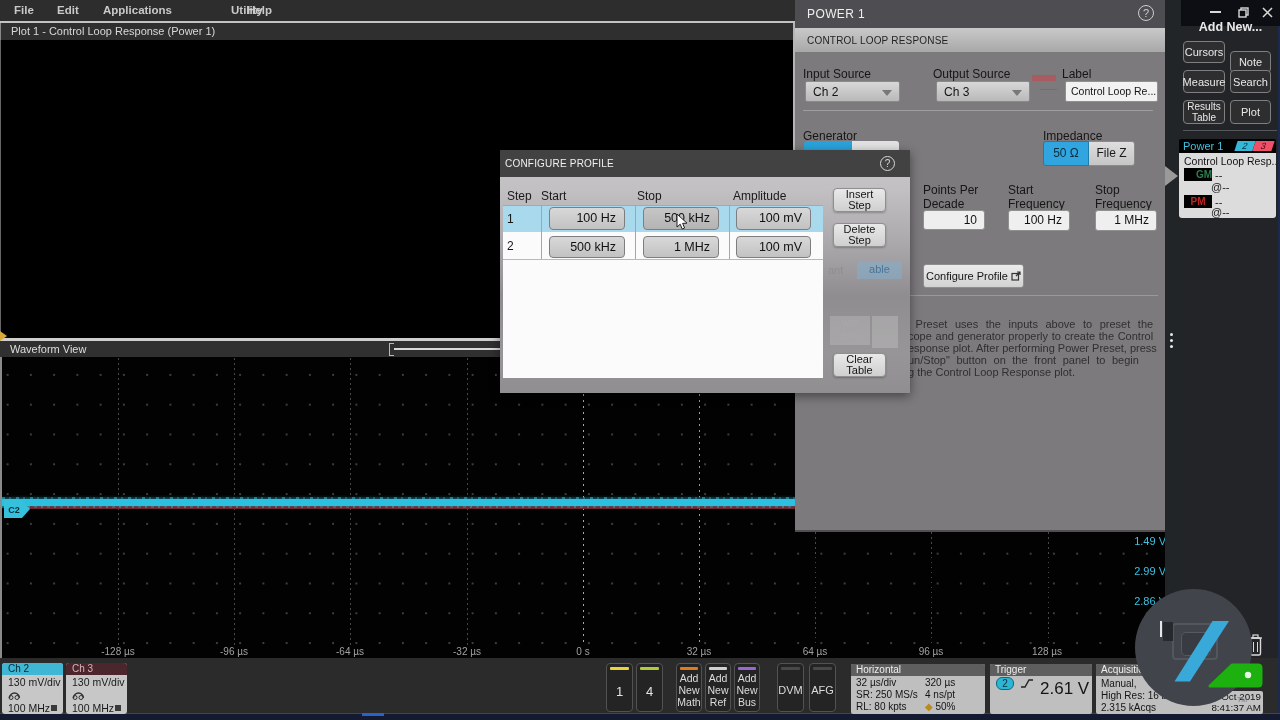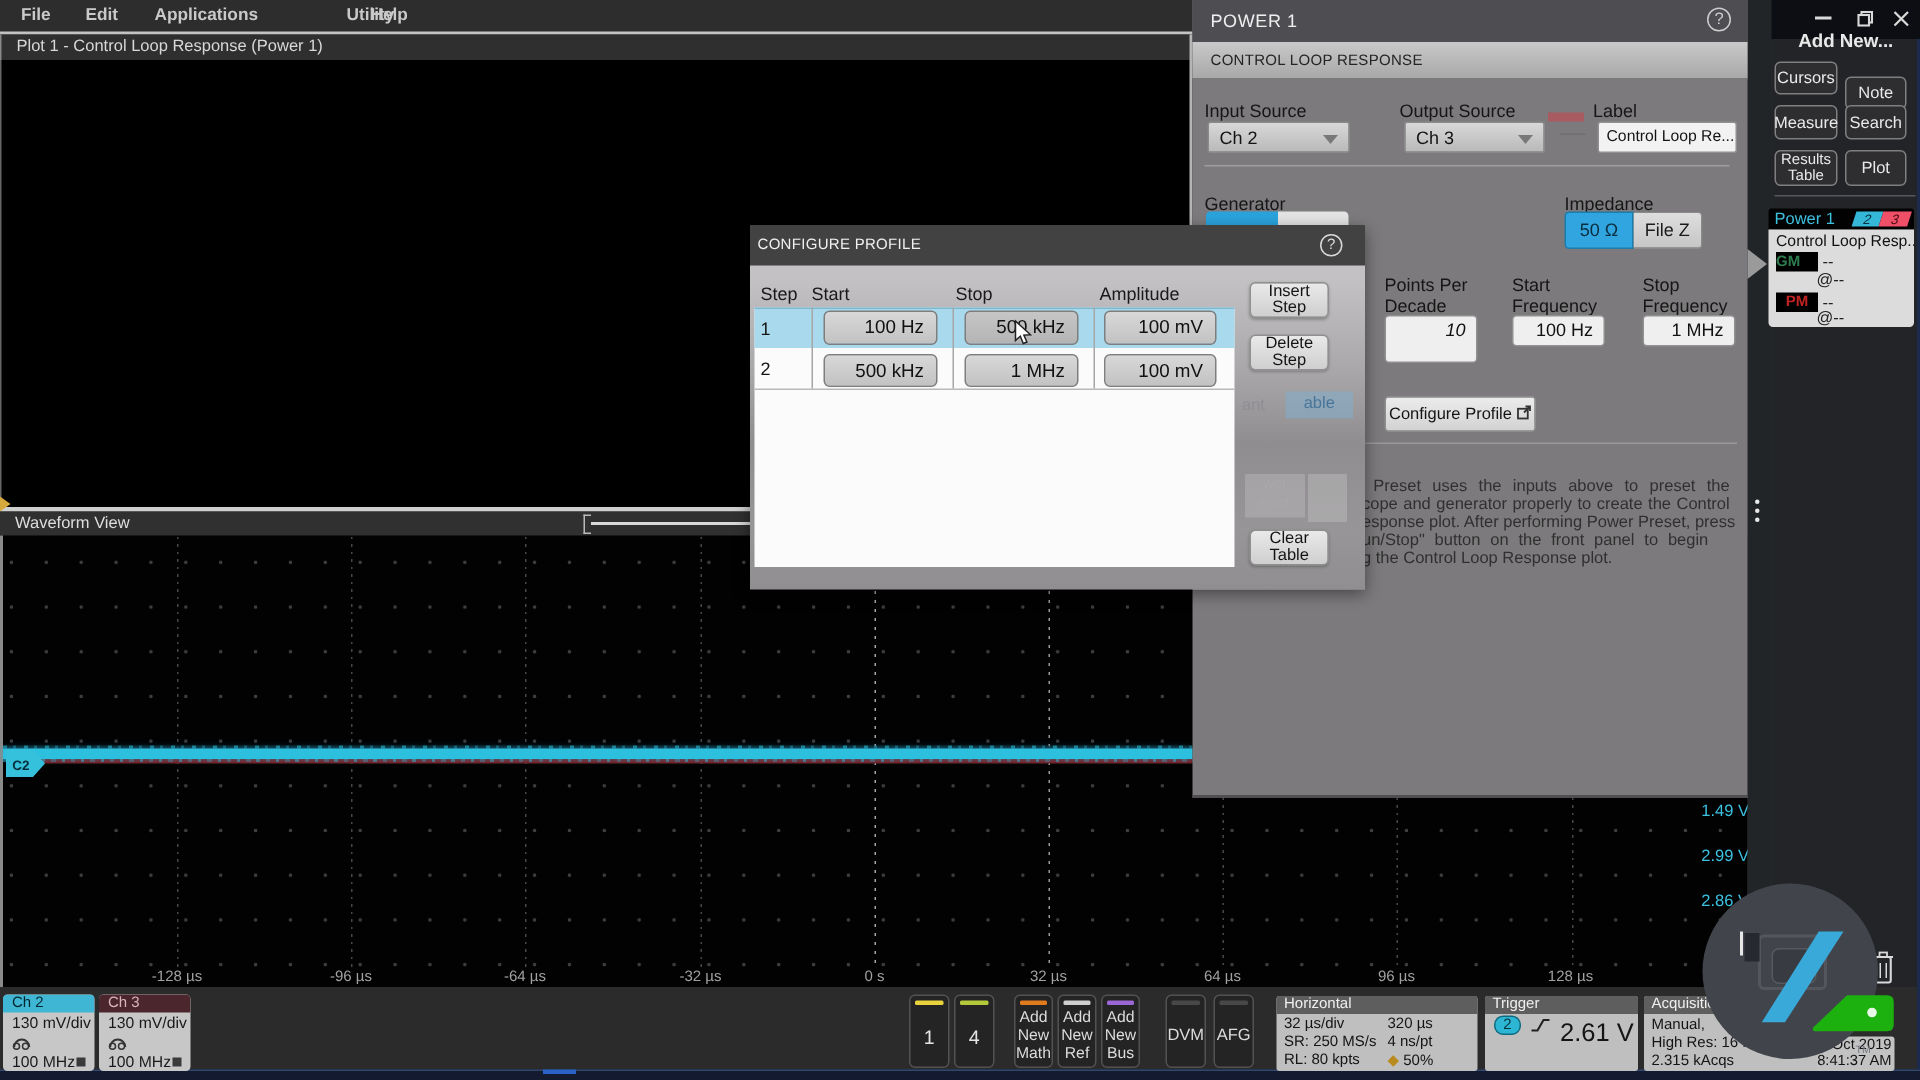--- a/index.html
+++ b/index.html
@@ -186,21 +186,21 @@
   <div class="sbtn" style="left:1230px;top:100px;width:41px;height:24px;">Plot</div>
   <div class="abs" style="left:1183px;top:130px;width:94px;height:1px;background:#54575c;"></div>
 
   <div class="abs" style="left:1179px;top:139px;width:97px;height:14px;background:#020202;border-radius:2px 2px 0 0;">
     <div class="abs" style="left:4px;top:1px;font-size:11px;font-weight:400;color:#3ec1de;">Power 1</div>
     <div class="abs" style="left:57px;top:2px;width:18px;height:10px;background:#35b8d8;transform:skewX(-18deg);font-size:9px;color:#053240;text-align:center;line-height:10px;">2</div>
     <div class="abs" style="left:75px;top:2px;width:19px;height:10px;background:#ef5068;transform:skewX(-18deg);font-size:9px;color:#4a0a12;text-align:center;line-height:10px;">3</div>
   </div>
   <div class="abs" style="left:1179px;top:153px;width:97px;height:65px;background:#dcdcdc;border-radius:0 0 3px 3px;">
     <div class="abs" style="left:5px;top:2px;font-size:10.5px;color:#111;white-space:nowrap;overflow:hidden;width:92px;">Control Loop Resp...</div>
-    <div class="abs" style="left:5px;top:15px;width:28px;height:13px;background:#000;color:#2e7d4f;font-size:10px;font-weight:700;text-align:left;line-height:13px;">GM</div>
+    <div class="abs" style="left:5px;top:15px;width:28px;height:13px;background:#000;color:#2e7d4f;font-size:10px;font-weight:700;text-align:right;line-height:13px;">GM</div>
     <div class="abs" style="left:36px;top:16px;font-size:11px;color:#222;">--</div>
     <div class="abs" style="left:32px;top:28px;font-size:11px;color:#222;">@--</div>
     <div class="abs" style="left:5px;top:42px;width:28px;height:13px;background:#000;color:#c02424;font-size:10px;font-weight:700;text-align:center;line-height:13px;">PM</div>
     <div class="abs" style="left:36px;top:43px;font-size:11px;color:#222;">--</div>
     <div class="abs" style="left:32px;top:53px;font-size:11px;color:#222;">@--</div>
   </div>
 
   <div class="abs" style="left:1165px;top:166px;width:0;height:0;border-top:10px solid transparent;border-bottom:10px solid transparent;border-left:13px solid #9a9a9a;"></div>
   <div class="abs" style="left:1170px;top:333px;width:3px;height:3px;background:#e8e8e8;border-radius:50%;box-shadow:0 6px 0 #e8e8e8, 0 12px 0 #e8e8e8;"></div>
   <div class="abs" style="left:1278px;top:26px;width:2px;height:687px;background:#1c2b4d;"></div>
@@ -236,21 +236,21 @@
 
     <div class="plabel" style="left:8px;top:129px;">Generator</div>
     <div class="abs" style="left:9px;top:141px;width:48px;height:22px;background:#2aa3dc;border-radius:3px 0 0 3px;"></div>
     <div class="abs" style="left:57px;top:141px;width:47px;height:22px;background:#e3e3e3;border-radius:0 3px 3px 0;"></div>
 
     <div class="plabel" style="left:248px;top:129px;">Impedance</div>
     <div class="abs" style="left:248px;top:141px;width:46px;height:25px;background:#31a5e0;border:1px solid #1c7cab;border-radius:3px 0 0 3px;font-size:12px;color:#0b2d3d;text-align:center;line-height:23px;">50 Ω</div>
     <div class="abs" style="left:294px;top:141px;width:46px;height:25px;background:linear-gradient(#dedede,#c6c6c6);border:1px solid #8a8a8a;border-left:none;border-radius:0 3px 3px 0;font-size:12px;color:#1a1a1a;text-align:center;line-height:23px;">File Z</div>
 
     <div class="plabel" style="left:128px;top:183px;">Points Per<br>Decade</div>
-    <div class="pfield" style="left:128px;top:210px;width:62px;height:32px;font-style:italic;">10</div>
+    <div class="pfield" style="left:128px;top:210px;width:62px;height:20px;">10</div>
     <div class="plabel" style="left:213px;top:183px;">Start<br>Frequency</div>
     <div class="pfield" style="left:213px;top:210px;width:62px;height:21px;">100 Hz</div>
     <div class="plabel" style="left:300px;top:183px;">Stop<br>Frequency</div>
     <div class="pfield" style="left:300px;top:210px;width:62px;height:21px;">1 MHz</div>
 
     <div class="abs" style="left:128px;top:264px;width:101px;height:24px;background:linear-gradient(#ececec,#d2d2d2);border:1px solid #8e8e8e;border-radius:3px;font-size:11px;color:#141414;text-align:center;line-height:22px;">Configure Profile <svg width="10" height="10" viewBox="0 0 10 10" style="vertical-align:-1px;">
           <rect x="1" y="2.5" width="6.5" height="6.5" fill="none" stroke="#333" stroke-width="1.2"></rect>
           <path d="M5 5 L9 1 M6 1 L9 1 L9 4" stroke="#333" stroke-width="1.2" fill="none"></path>
         </svg></div>
 

